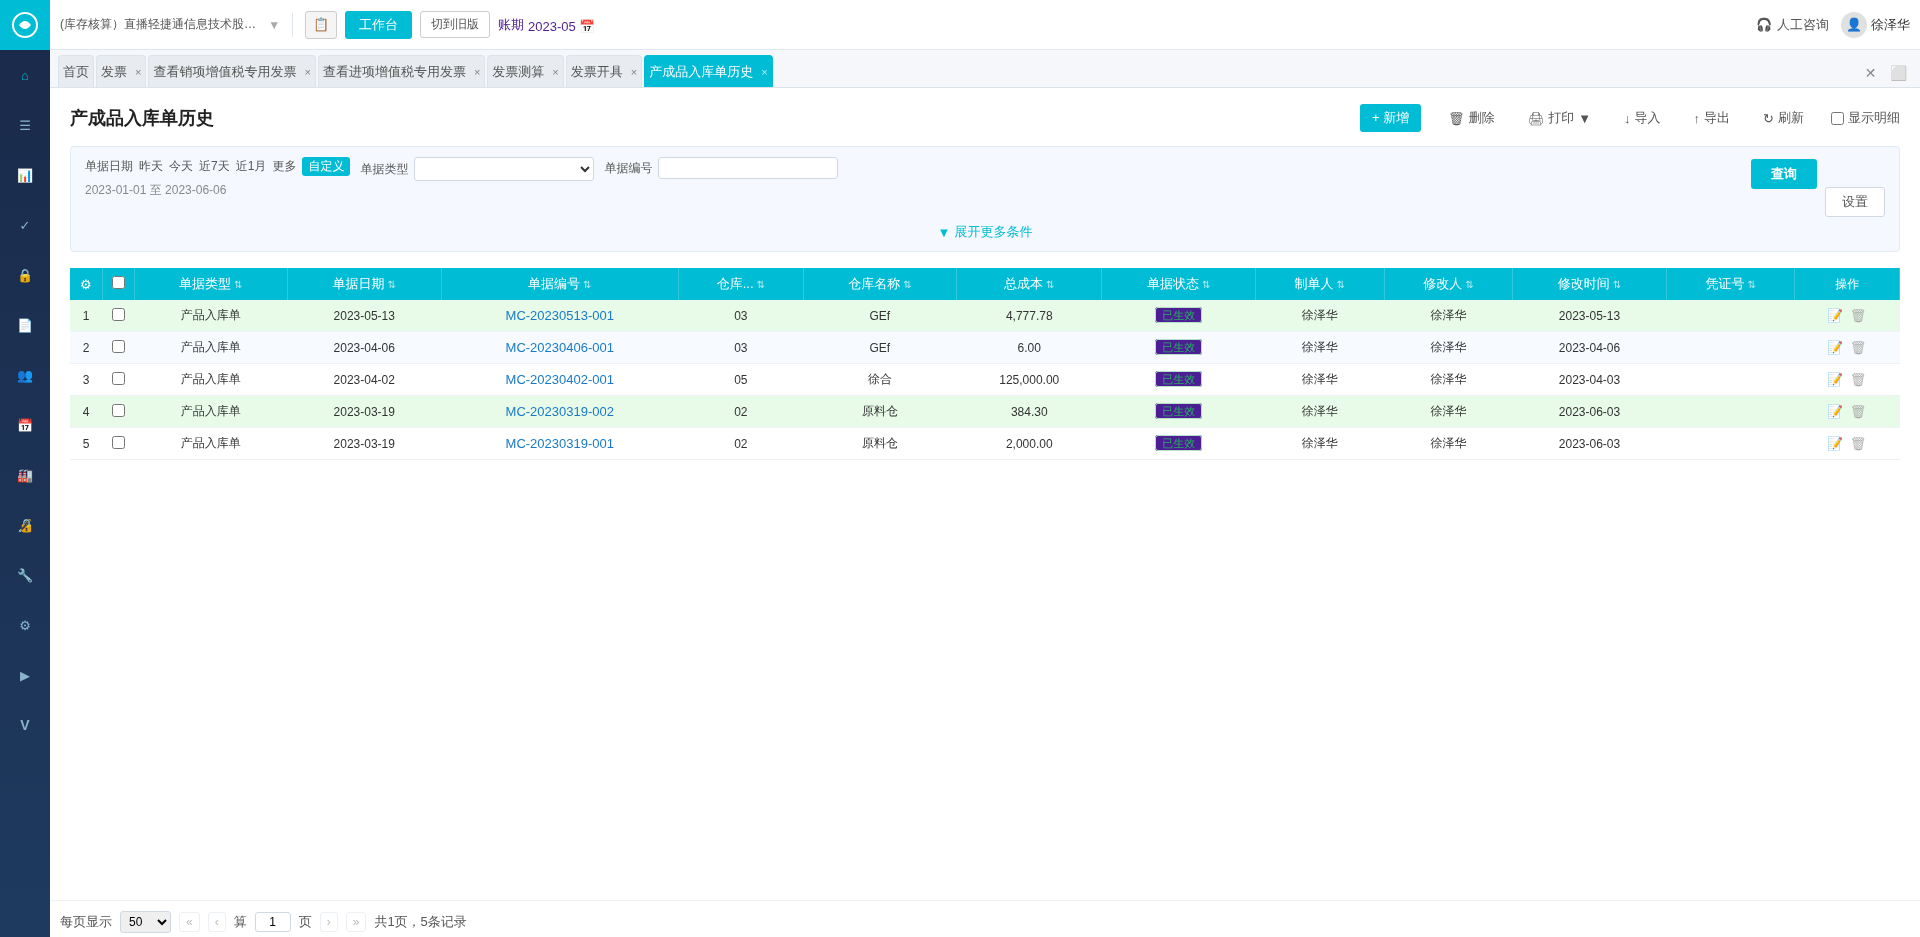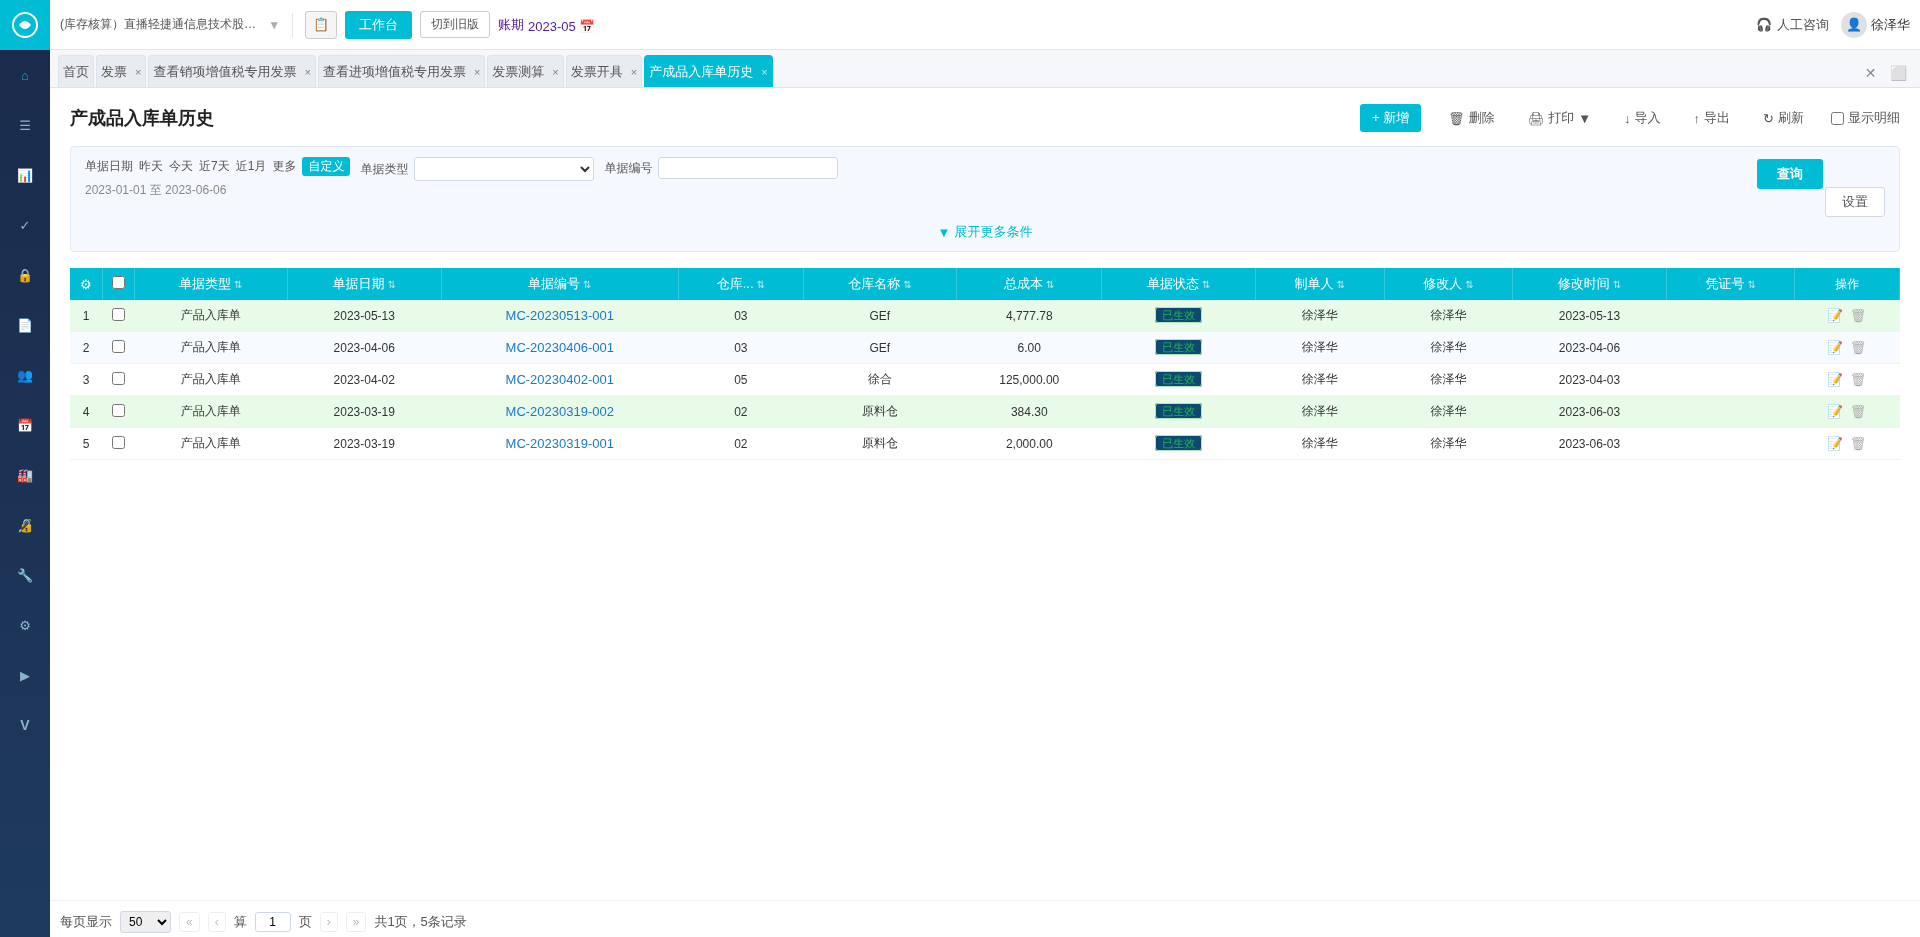--- a/index.html
+++ b/index.html
@@ -257,21 +257,21 @@
     }
     .data-table tr:nth-child(even) { background: #f7fbff; }
     .data-table tr.highlighted { background: #e8fbe8; }
 
     .th-sort { display: inline-flex; align-items: center; gap: 3px; }
     .sort-icon { font-size: 10px; opacity: 0.7; }
 
     .link-text { color: #1a7ac7; text-decoration: none; cursor: pointer; }
 
     .badge-active {
-      background: #0c4a6e;
+      background: #4c1d95;
       color: #27ae60;
       border: 1px solid #b2e4c3;
       border-radius: 3px;
       padding: 1px 6px;
       font-size: 11px;
     }
 
     .row-num { color: #999; }
 
     .action-icons { display: flex; align-items: center; justify-content: center; gap: 6px; }
@@ -339,21 +339,21 @@
     .reset-btn {
       background: white;
       color: #555;
       border: 1px solid #d0d8e4;
       border-radius: 3px;
       padding: 5px 16px;
       cursor: pointer;
       font-size: 13px;
       margin-top: 28px;
     }
-    .filter-right { margin-left: auto; display: flex; gap: 2px; align-items: flex-start; padding-top: 2px; }
+    .filter-right { margin-left: auto; display: flex; gap: 8px; align-items: flex-start; padding-top: 2px; }
 
     .filter-main-row { display: flex; align-items: flex-start; width: 100%; }
     .filter-fields { flex: 1; display: flex; flex-wrap: wrap; gap: 10px; align-items: flex-start; }
     .filter-field-group { display: flex; flex-direction: column; gap: 2px; }
     .filter-inline { display: flex; align-items: center; gap: 6px; }
 
     .col-settings-th { width: 32px; }
     .col-checkbox-th { width: 32px; }
   </style>
 </head>

